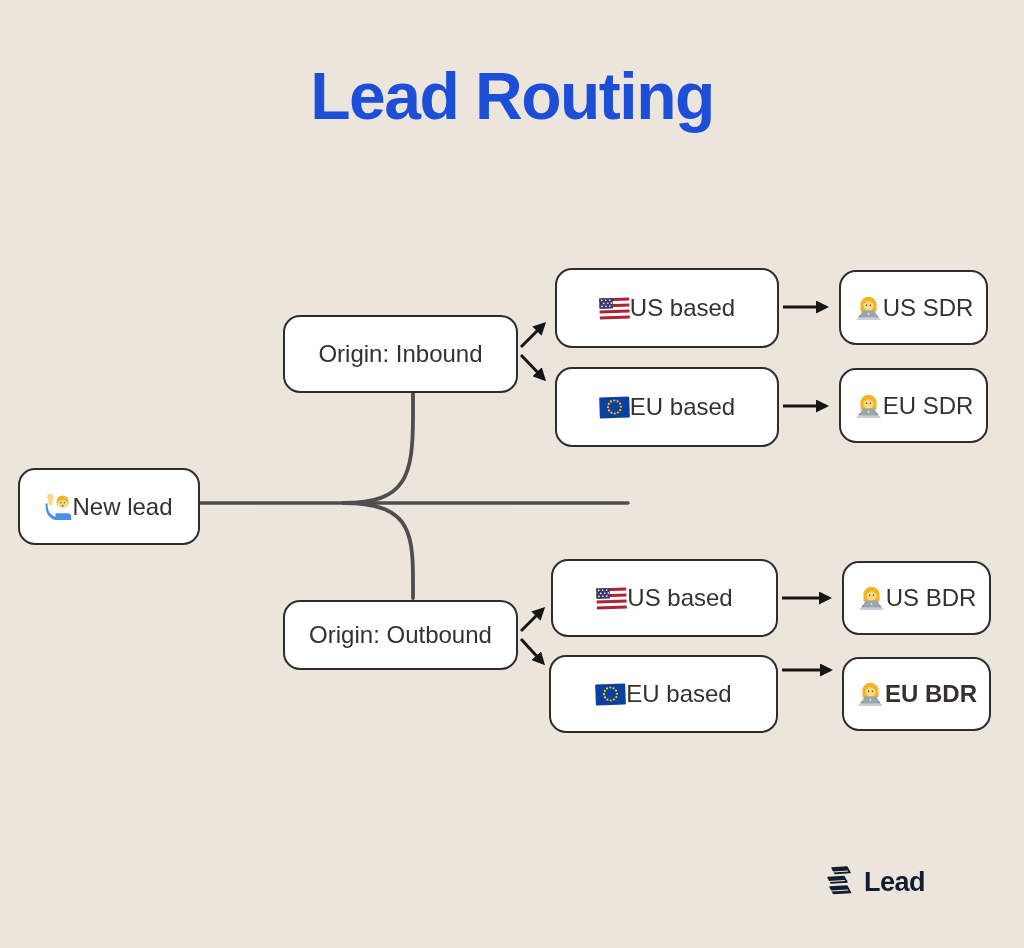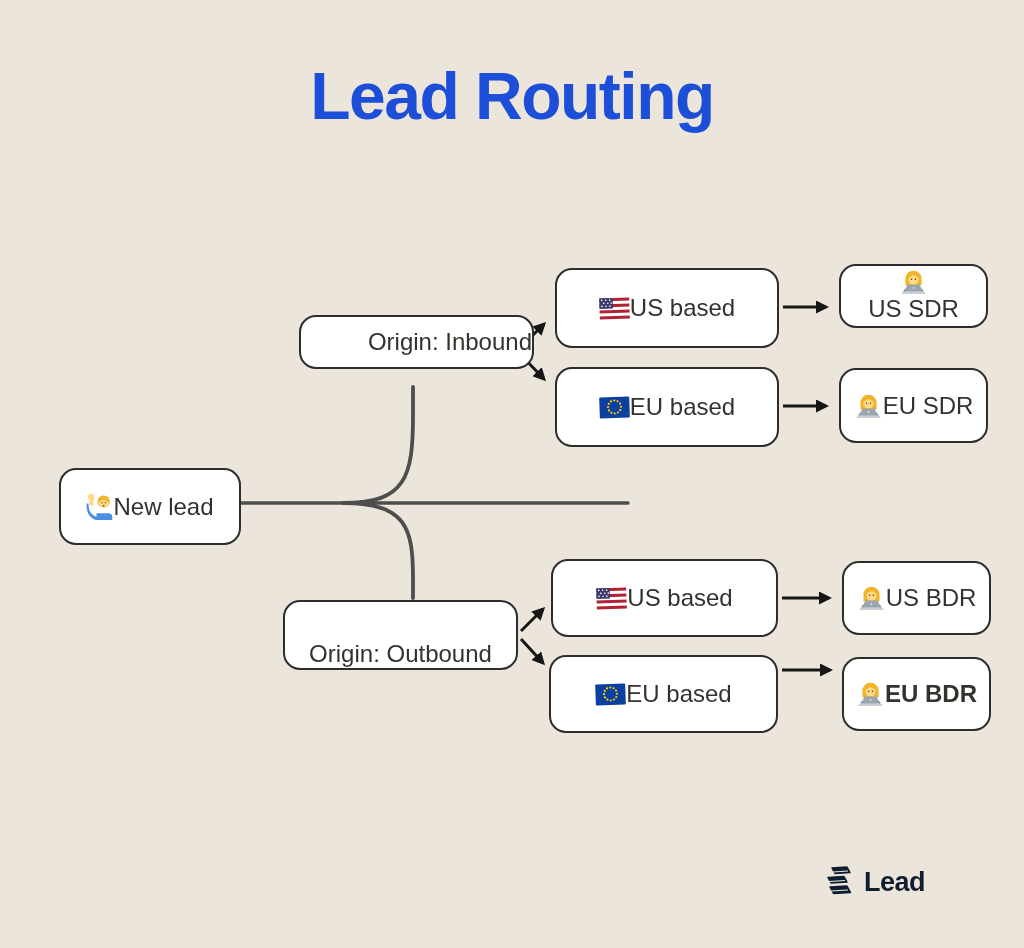--- a/index.html
+++ b/index.html
@@ -86,39 +86,39 @@
     <path d="M783,307 L826,307" stroke="#161616" stroke-width="3" fill="none" marker-end="url(#ah)"></path>
     <path d="M783,406 L826,406" stroke="#161616" stroke-width="3" fill="none" marker-end="url(#ah)"></path>
 
     <path d="M521,631 L543,609" stroke="#161616" stroke-width="3" fill="none" marker-end="url(#ah)"></path>
     <path d="M521,639 L543,663" stroke="#161616" stroke-width="3" fill="none" marker-end="url(#ah)"></path>
 
     <path d="M782,598 L829,598" stroke="#161616" stroke-width="3" fill="none" marker-end="url(#ah)"></path>
     <path d="M782,670 L830,670" stroke="#161616" stroke-width="3" fill="none" marker-end="url(#ah)"></path>
   </svg>
 
-  <div class="node" style="left:18px; top:468px; width:182px; height:77px;margin-left:41px;">
+  <div class="node" style="left:18px; top:468px; width:182px; height:77px;">
     <span class="icon">
     <svg width="27" height="27" viewBox="0 0 36 36">
       <ellipse cx="7" cy="5.5" rx="4.2" ry="4.8" fill="#ffd983" transform="rotate(-18 7 5.5)"></ellipse>
       <rect x="4.6" y="7" width="5.4" height="10" rx="2.6" fill="#ffd983" transform="rotate(6 7 12)"></rect>
       <path d="M3.5,14 C2.5,26 10,33 22,33 L22,36 L14,36 C5,34 0,26 0.8,14 Z" fill="#4a8fe2"></path>
       <path d="M14,27 h16 q5,0 5,5 v4 h-21 z" fill="#4a8fe2"></path>
       <circle cx="23.5" cy="11.5" r="8.2" fill="#f0b429"></circle>
       <circle cx="23.5" cy="13.5" r="6.6" fill="#ffd983"></circle>
       <circle cx="21.2" cy="13" r="0.85" fill="#5d4a37"></circle>
       <circle cx="25.8" cy="13" r="0.85" fill="#5d4a37"></circle>
       <ellipse cx="23.5" cy="17" rx="1.3" ry="0.9" fill="#5d4a37"></ellipse>
       <path d="M16.5,10.5 a8.2,8.2 0 0 1 14,0 l-2,1 a6.5,6.5 0 0 0 -10,0 z" fill="#f0b429"></path>
     </svg>
       </span>
     <span>New lead</span>
   </div>
 
-  <div class="node" style="left:299px; top:315px; width:235px; height:54px;justify-content:flex-end;">
+  <div class="node" style="left:283px; top:315px; width:235px; height:78px;">
     <span>Origin: Inbound</span>
   </div>
 
   <div class="node" style="left:555px; top:268px; width:224px; height:80px;">
     <span class="icon">
     <svg width="31" height="23" viewBox="0 0 31 23">
       <g transform="rotate(-2 15 11)">
         <rect x="0.5" y="1" width="30" height="21" rx="1" fill="#ffffff"></rect>
         <g fill="#b22234">
           <rect x="0.5" y="1" width="30" height="3"></rect>
@@ -162,21 +162,21 @@
           <circle cx="9" cy="11" r="1.1"></circle>
           <circle cx="9.87" cy="7.75" r="1.1"></circle>
           <circle cx="12.25" cy="5.37" r="1.1"></circle>
         </g>
       </g>
     </svg>
       </span>
     <span>EU based</span>
   </div>
 
-  <div class="node" style="left:839px; top:264px; width:149px; height:64px;flex-direction:column;">
+  <div class="node" style="left:839px; top:270px; width:149px; height:75px;">
     <span class="icon">
     <svg width="29" height="26" viewBox="0 0 36 32">
       <path d="M8,12 a10,10 0 0 1 20,0 l0,8 -20,0 z" fill="#f0b429"></path>
       <circle cx="18" cy="13" r="6.3" fill="#ffd983"></circle>
       <circle cx="15.6" cy="12.6" r="0.9" fill="#4a3a2a"></circle>
       <circle cx="20.4" cy="12.6" r="0.9" fill="#4a3a2a"></circle>
       <path d="M12,8.5 a7,7 0 0 1 12,0 l-1.5,1.5 a5.5,5.5 0 0 0 -9,0 z" fill="#f0b429"></path>
       <path d="M6,26 q12,-10 24,0 l0,3 -24,0 z" fill="#77889b"></path>
       <path d="M10,19 L26,19 L28.5,27.5 L7.5,27.5 Z" fill="#9aa5ae"></path>
       <circle cx="18" cy="23.3" r="1.1" fill="#e8ecef"></circle>
@@ -196,21 +196,21 @@
       <path d="M12,8.5 a7,7 0 0 1 12,0 l-1.5,1.5 a5.5,5.5 0 0 0 -9,0 z" fill="#f0b429"></path>
       <path d="M6,26 q12,-10 24,0 l0,3 -24,0 z" fill="#77889b"></path>
       <path d="M10,19 L26,19 L28.5,27.5 L7.5,27.5 Z" fill="#9aa5ae"></path>
       <circle cx="18" cy="23.3" r="1.1" fill="#e8ecef"></circle>
       <path d="M5,27.5 L31,27.5 L33.5,31 L2.5,31 Z" fill="#c9cfd4"></path>
     </svg>
       </span>
     <span>EU SDR</span>
   </div>
 
-  <div class="node" style="left:283px; top:600px; width:235px; height:70px;align-items:flex-end;">
+  <div class="node" style="left:283px; top:600px; width:235px; height:70px;">
     <span>Origin: Outbound</span>
   </div>
 
   <div class="node" style="left:551px; top:559px; width:227px; height:78px;">
     <span class="icon">
     <svg width="31" height="23" viewBox="0 0 31 23">
       <g transform="rotate(-2 15 11)">
         <rect x="0.5" y="1" width="30" height="21" rx="1" fill="#ffffff"></rect>
         <g fill="#b22234">
           <rect x="0.5" y="1" width="30" height="3"></rect>

